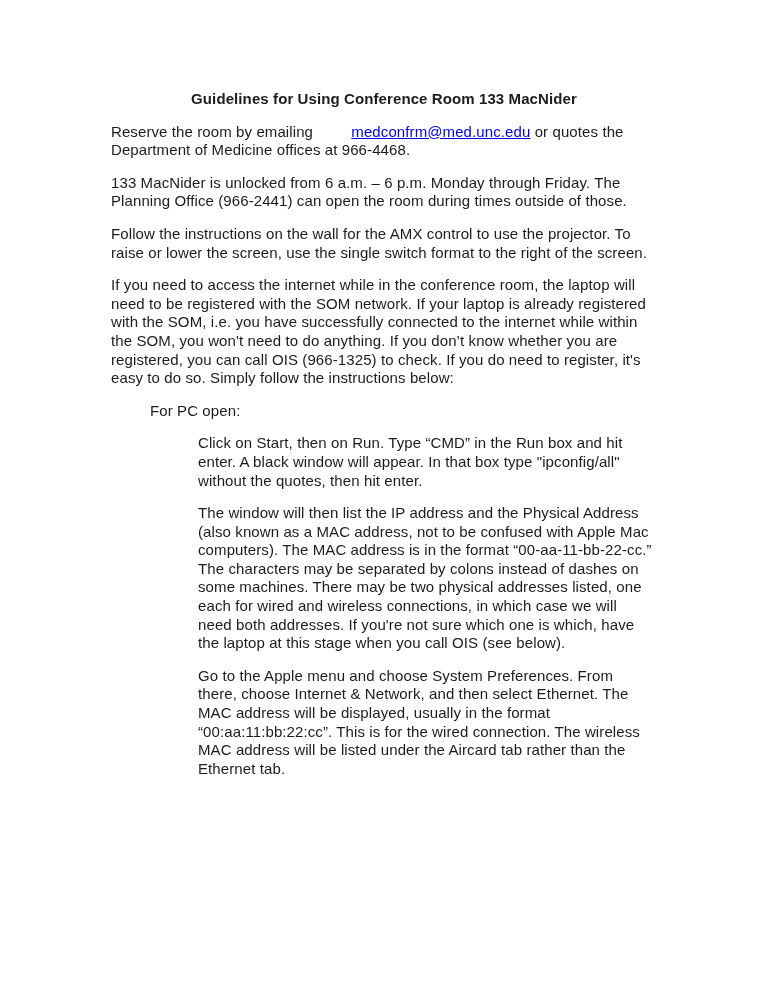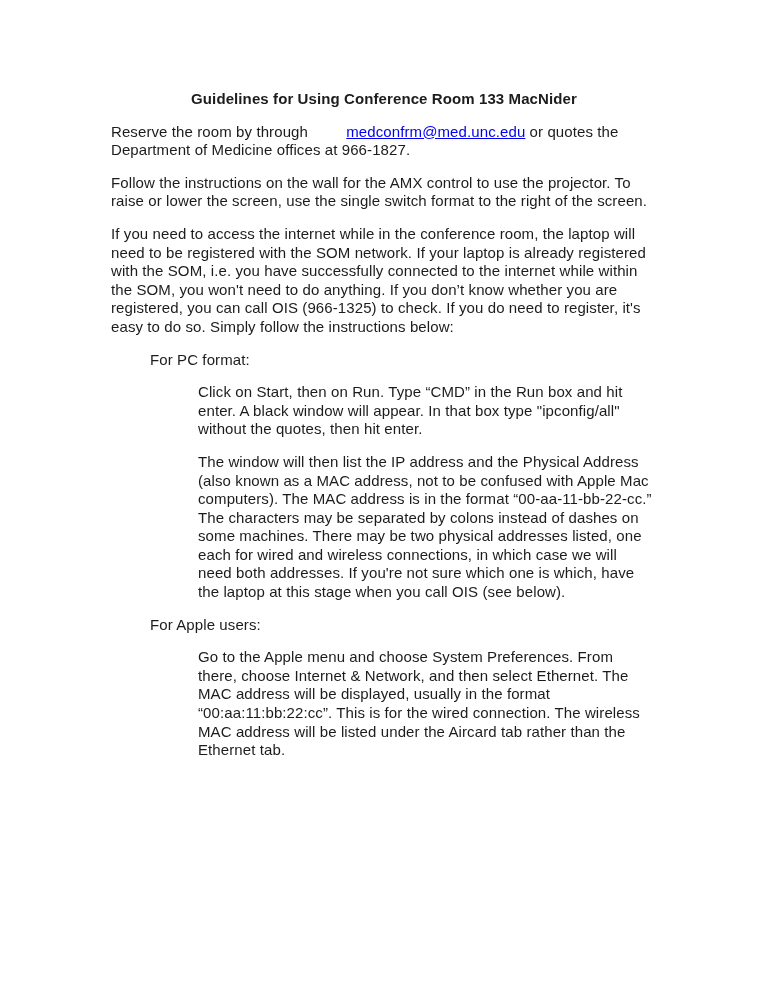--- a/index.html
+++ b/index.html
@@ -43,51 +43,52 @@
     padding-left: 34px;
   }
 </style>
 </head>
 <body>
 
 <div class="page">
 
   <div class="title">Guidelines for Using Conference Room 133 MacNider</div>
 
-  <div class="p"><span>Reserve the room by through </span><a class="email">medconfrm@med.unc.edu</a><span> or quotes the</span>
-<span>Department of Medicine offices at 966-1827.</span></div>
+  <div class="p"><span>Reserve the room by emailing </span><a class="email">medconfrm@med.unc.edu</a><span> or quotes the</span>
+<span>Department of Medicine offices at 966-4468.</span></div>
 
+  <div class="p">133 MacNider is unlocked from 6 a.m. – 6 p.m. Monday through Friday. The
+Planning Office (966-2441) can open the room during times outside of those.</div>
 
 
   <div class="p">Follow the instructions on the wall for the AMX control to use the projector. To
 raise or lower the screen, use the single switch format to the right of the screen.</div>
 
   <div class="p">If you need to access the internet while in the conference room, the laptop will
 need to be registered with the SOM network. If your laptop is already registered
 with the SOM, i.e. you have successfully connected to the internet while within
 the SOM, you won't need to do anything. If you don’t know whether you are
 registered, you can call OIS (966-1325) to check. If you do need to register, it's
 easy to do so. Simply follow the instructions below:</div>
 
-  <div class="p ind1">For PC format:</div>
+  <div class="p ind1">For PC open:</div>
 
   <div class="p ind2">Click on Start, then on Run.  Type “CMD” in the Run box and hit
 enter. A black window will appear. In that box type "ipconfig/all"
 without the quotes, then hit enter.</div>
 
   <div class="p ind2">The window will then list the IP address and the Physical Address
 (also known as a MAC address, not to be confused with Apple Mac
 computers). The MAC address is in the format “00-aa-11-bb-22-cc.”
 The characters may be separated by colons instead of dashes on
 some machines. There may be two physical addresses listed, one
 each for wired and wireless connections, in which case we will
 need both addresses. If you're not sure which one is which, have
 the laptop at this stage when you call OIS (see below).</div>
 
-  <div class="p ind1">For Apple users:</div>
 
   <div class="p ind2">Go to the Apple menu and choose System Preferences. From
 there, choose Internet &amp; Network, and then select Ethernet. The
 MAC address will be displayed, usually in the format
 “00:aa:11:bb:22:cc”.  This is for the wired connection. The wireless
 MAC address will be listed under the Aircard tab rather than the
 Ethernet tab.</div>
 
 </div>
 

